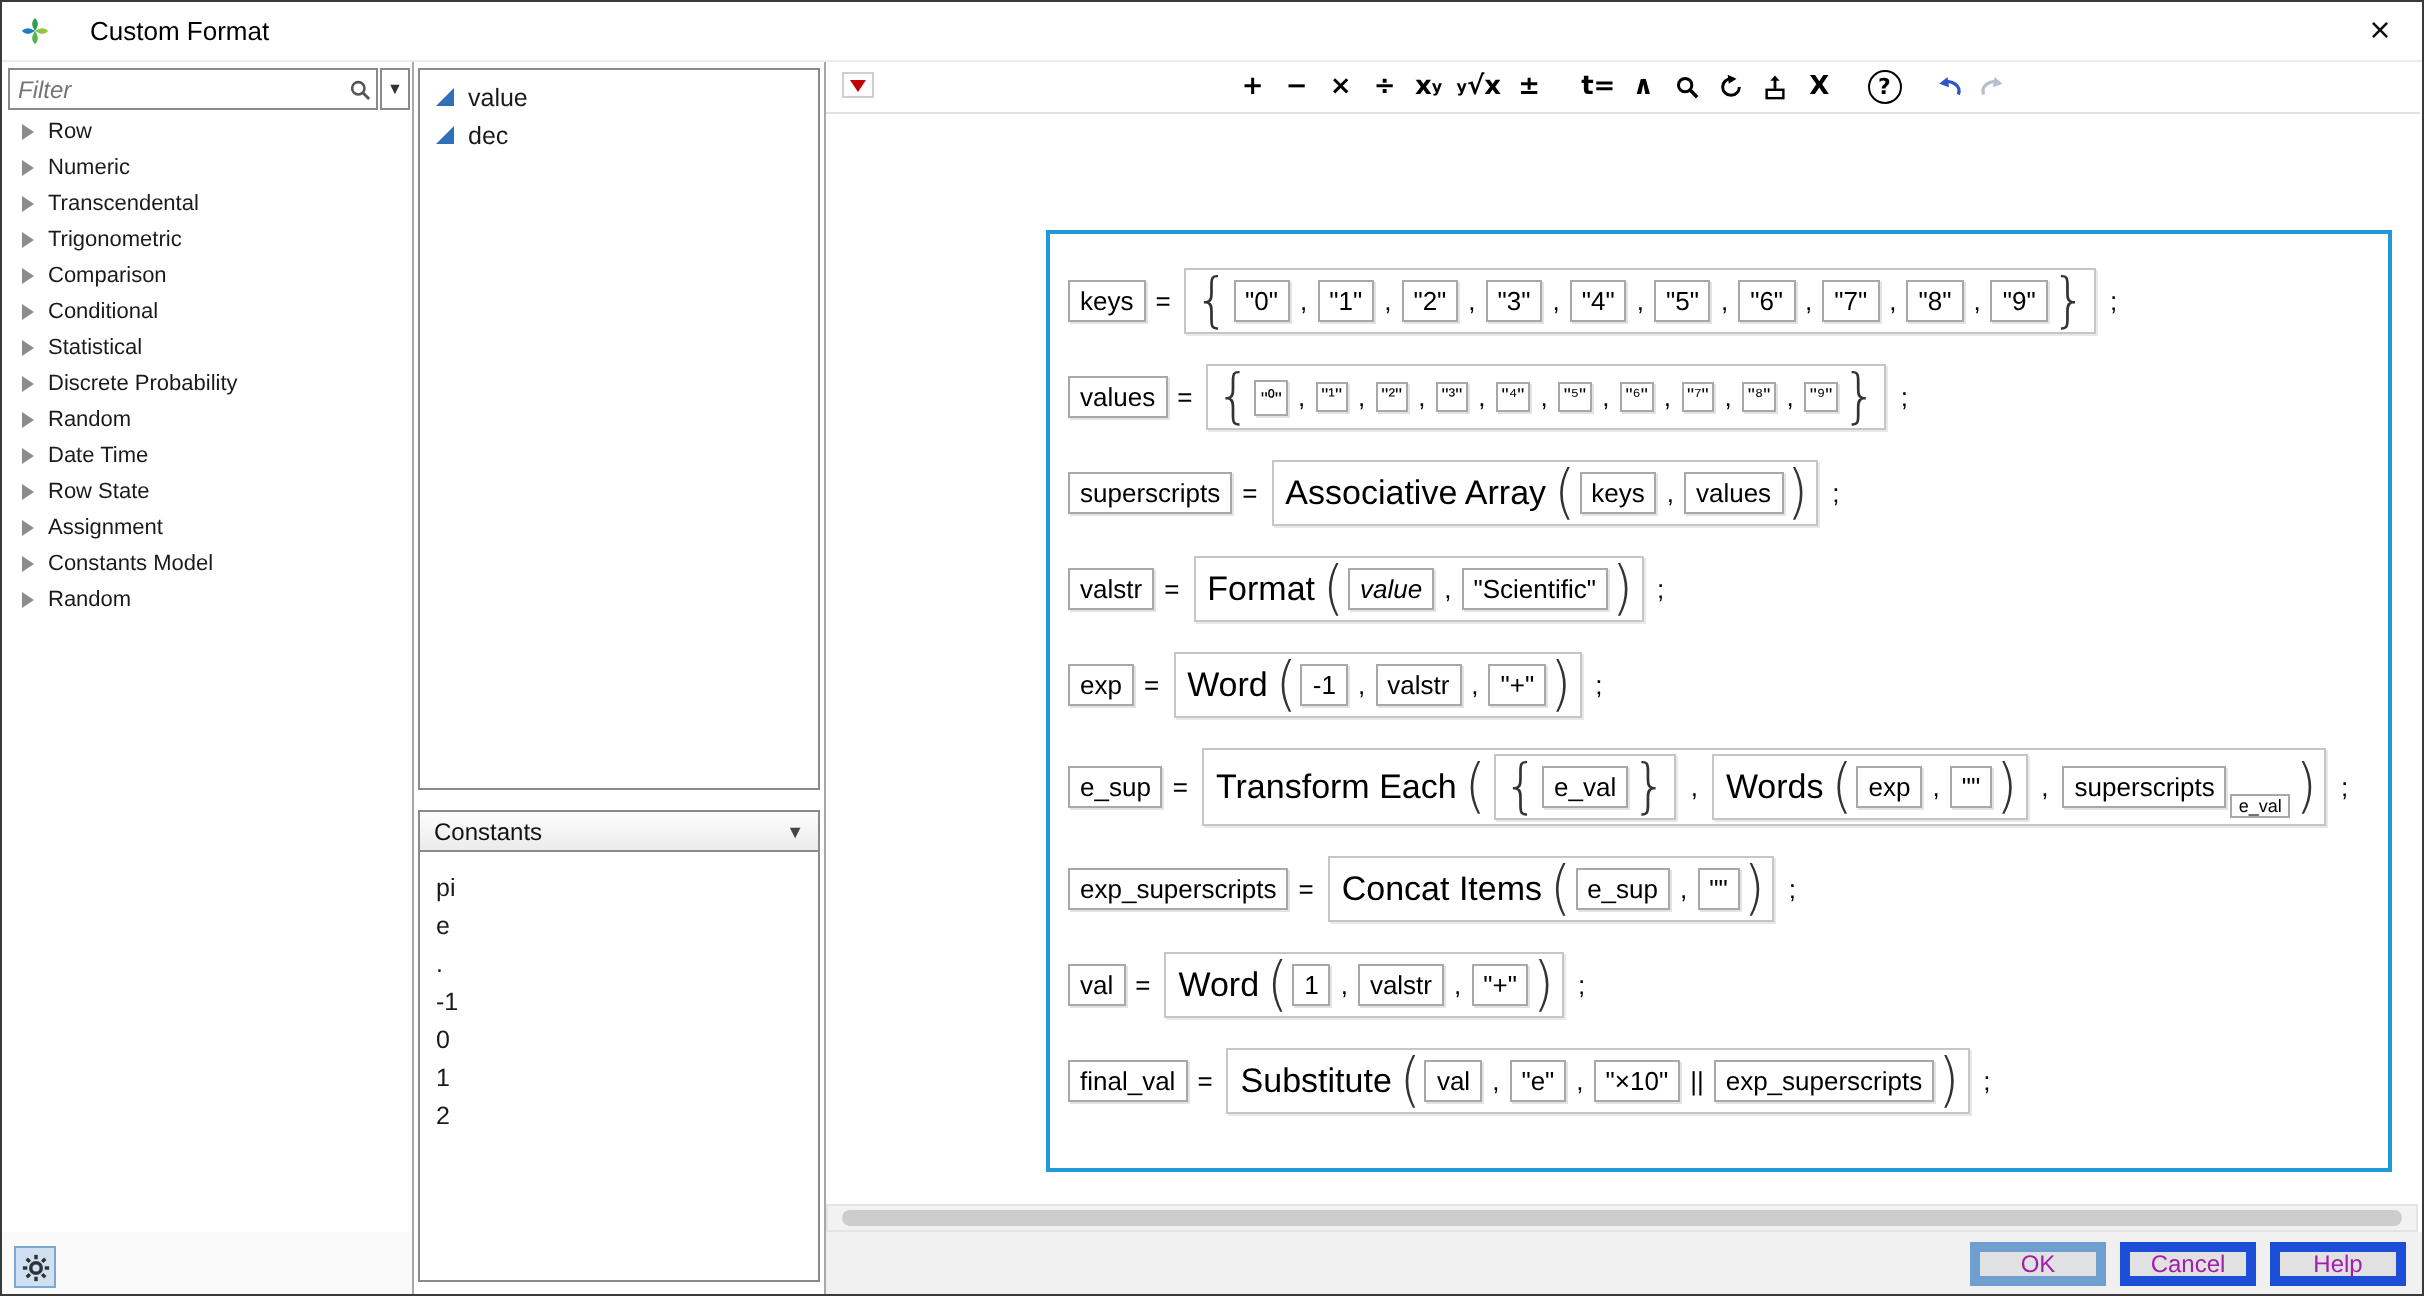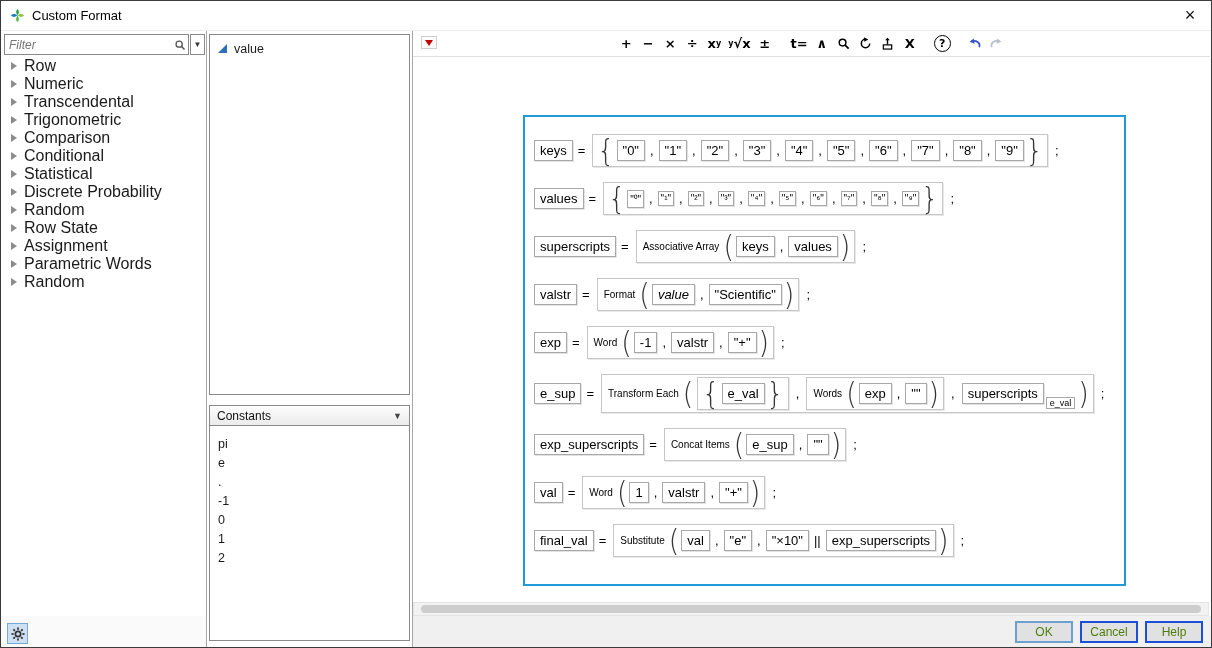--- a/index.html
+++ b/index.html
@@ -1,29 +1,29 @@
 <!DOCTYPE html>
 <html><head>
 <meta charset="utf-8">
 <style>
   html,body{margin:0;padding:0;background:#d8d8d8;font-family:"Liberation Sans",sans-serif;}
   #window{position:relative;width:1212px;height:648px;background:#fff;border:1px solid #3a3a3a;box-sizing:border-box;overflow:hidden;}
   
   .titlebar{position:absolute;left:0;top:0;right:0;height:30px;display:flex;align-items:center;padding-left:9px;background:#fff;border-bottom:1px solid #ececec;box-sizing:border-box;}
-  .title-text{font-size:13px;color:#000;margin-left:7px;}
+  .title-text{font-size:13px;color:#000;margin-left:20px;}
   .close-btn{margin-left:auto;width:42px;height:29px;display:flex;align-items:center;justify-content:center;font-size:18px;color:#111;background:transparent;border:none;cursor:default;}
   
   .filter-wrap{position:absolute;left:3px;top:33px;width:185px;height:21px;border:1px solid #8a8a8a;background:#fff;display:flex;align-items:center;box-sizing:border-box;}
   .filter-input{border:none;outline:none;flex:1;font-style:italic;color:#000000;font-size:12px;padding:0 4px;font-family:"Liberation Sans",sans-serif;background:transparent;min-width:0;}
   .filter-mag{width:16px;display:flex;align-items:center;justify-content:center;color:#555;}
   .filter-drop{position:absolute;left:189px;top:33px;width:15px;height:21px;border:1px solid #8a8a8a;background:#fff;display:flex;align-items:center;justify-content:center;font-size:8px;color:#333;box-sizing:border-box;padding:0;}
   .cat-list{position:absolute;left:3px;top:56px;width:200px;}
   .cat-item{height:18px;display:flex;align-items:center;padding-left:7px;cursor:default;}
   .tri{width:0;height:0;border-top:4px solid transparent;border-bottom:4px solid transparent;border-left:6px solid #8c8c8c;margin-right:7px;}
-  .cat-label{font-size:16px;color:#1a1a1a;text-align:right;}
+  .cat-label{font-size:11px;color:#1a1a1a;text-align:right;}
   .vdiv{position:absolute;top:30px;bottom:0;width:1px;background:#a8a8a8;}
   
   .cols-box{position:absolute;left:208px;top:33px;width:201px;height:361px;border:1px solid #8a8a8a;background:#fff;box-sizing:border-box;padding-top:4px;}
   .col-item{height:19px;display:flex;align-items:center;padding-left:8px;}
   .col-icon{width:0;height:0;border-left:9px solid transparent;border-bottom:9px solid #2f6fb8;margin-right:7px;}
   .col-label{font-size:12.5px;color:#1a1a1a;}
   .const-header{position:absolute;left:208px;top:404px;width:201px;height:21px;border:1px solid #8a8a8a;background:linear-gradient(#fdfdfd,#ebebeb);display:flex;align-items:center;font-size:12px;color:#111;padding:0 7px;box-sizing:border-box;}
   .const-caret{margin-left:auto;font-size:9px;color:#444;}
   .const-list{position:absolute;left:208px;top:425px;width:201px;height:215px;border:1px solid #8a8a8a;border-top:none;background:#fff;box-sizing:border-box;padding-top:8px;}
   .const-item{height:19px;display:flex;align-items:center;padding-left:8px;font-size:12.5px;color:#1a1a1a;}
@@ -41,30 +41,30 @@
   
   .canvas{position:absolute;left:412px;top:55px;right:1px;height:545px;background:#fff;border-top:1px solid #e2e2e2;box-sizing:border-box;}
   .sel{position:absolute;left:110px;top:58px;border:2px solid #1f9ad6;padding:10px 16px 12px 8px;background:#fff;display:inline-block;}
   .f-line{display:flex;align-items:center;margin:7px 0 15px 0;white-space:nowrap;}
   .f-box{display:inline-flex;align-items:center;border:1px solid #a8a8a8;background:#fff;padding:2px 5px;margin:0 1px;font-size:13px;color:#000;box-shadow:1px 1px 0 #e3e3e3;}
   .f-box.italic{font-style:italic;}
   .f-box.sup{font-size:10px;padding:1px 2px;}
   .f-group{display:inline-flex;align-items:center;border:1px solid #c6c6c6;background:#fff;padding:2px 3px;margin:0 3px;box-shadow:1px 1px 0 #e9e9e9;}
   .f-parenwrap{display:inline-flex;align-items:center;}
   .f-paren{font-size:27px;font-weight:200;color:#333;margin:0 1px;line-height:1;transform:scaleY(1.1);font-family:"DejaVu Sans",sans-serif;}
-  .f-fn{font-size:10px;color:#000;margin:0 3px;}
+  .f-fn{font-size:17px;color:#000;margin:0 3px;}
   .f-op{font-size:13px;color:#000;margin:0 4px;}
   .f-idxwrap{display:inline-flex;align-items:center;margin:0 2px;}
   .f-sub{display:inline-flex;border:1px solid #a8a8a8;background:#fff;font-size:9px;padding:0 3px;transform:translateY(9px);margin-left:1px;}
   
   .hscroll{position:absolute;left:412px;right:2px;top:601px;height:14px;background:#f2f2f2;border:1px solid #e4e4e4;box-sizing:border-box;}
   .hthumb{position:absolute;left:7px;right:7px;top:2px;bottom:2px;background:#cdcdcd;border-radius:6px;}
   
   .footer{position:absolute;left:412px;right:0;bottom:0;height:31px;background:#f0f0f0;display:flex;align-items:center;justify-content:flex-end;gap:7px;padding-right:8px;box-sizing:border-box;}
-  .btn{width:58px;height:22px;background:#e1e1e1;border:2px solid #1d4ed8;font-size:12px;color:#4d7c0f;display:flex;align-items:center;justify-content:center;font-family:"Liberation Sans",sans-serif;cursor:default;}
+  .btn{width:68px;height:22px;background:#e1e1e1;border:5px solid #1d4ed8;font-size:12px;color:#a21caf;display:flex;align-items:center;justify-content:center;font-family:"Liberation Sans",sans-serif;cursor:default;}
   .btn.ok{border-color:#6f9fd0;}
   .gear-btn{position:absolute;left:6px;top:622px;width:21px;height:21px;background:#cfe0f2;border:1px solid #7aa7d4;display:flex;align-items:center;justify-content:center;color:#333;padding:0;box-sizing:border-box;}
   .left-bottom-strip{position:absolute;left:0;bottom:0;width:205px;height:31px;background:#fafafa;}
 </style>
 </head>
 <body>
 
 <div id="window">
 
   <div class="titlebar">
@@ -122,41 +122,49 @@
       <div class="cat-item">
         <span class="tri"></span>
         <span class="cat-label">Discrete Probability</span>
       </div>
       <div class="cat-item">
         <span class="tri"></span>
         <span class="cat-label">Random</span>
       </div>
       <div class="cat-item">
         <span class="tri"></span>
+        <span class="cat-label">Date Time</span>
+      </div>
+      <div class="cat-item">
+        <span class="tri"></span>
         <span class="cat-label">Row State</span>
       </div>
       <div class="cat-item">
         <span class="tri"></span>
         <span class="cat-label">Assignment</span>
       </div>
       <div class="cat-item">
         <span class="tri"></span>
-        <span class="cat-label">Parametric Words</span>
+        <span class="cat-label">Constants Model</span>
       </div>
       <div class="cat-item">
         <span class="tri"></span>
         <span class="cat-label">Random</span>
       </div>
     </div>
   <div class="vdiv" style="left:205px;"></div>
 
   <div class="cols-box">
       <div class="col-item">
         <span class="col-icon"></span>
         <span class="col-label">value</span>
+      </div>
+      <div class="col-item">
+        <span class="col-icon"></span>
+        <span class="col-label">dec</span>
       </div>
     </div>
   <div class="const-header">
     <span>Constants</span>
     <span class="const-caret">▼</span>
   </div>
   <div class="const-list">
       <div class="const-item">pi</div>
       <div class="const-item">e</div>
       <div class="const-item">.</div>

